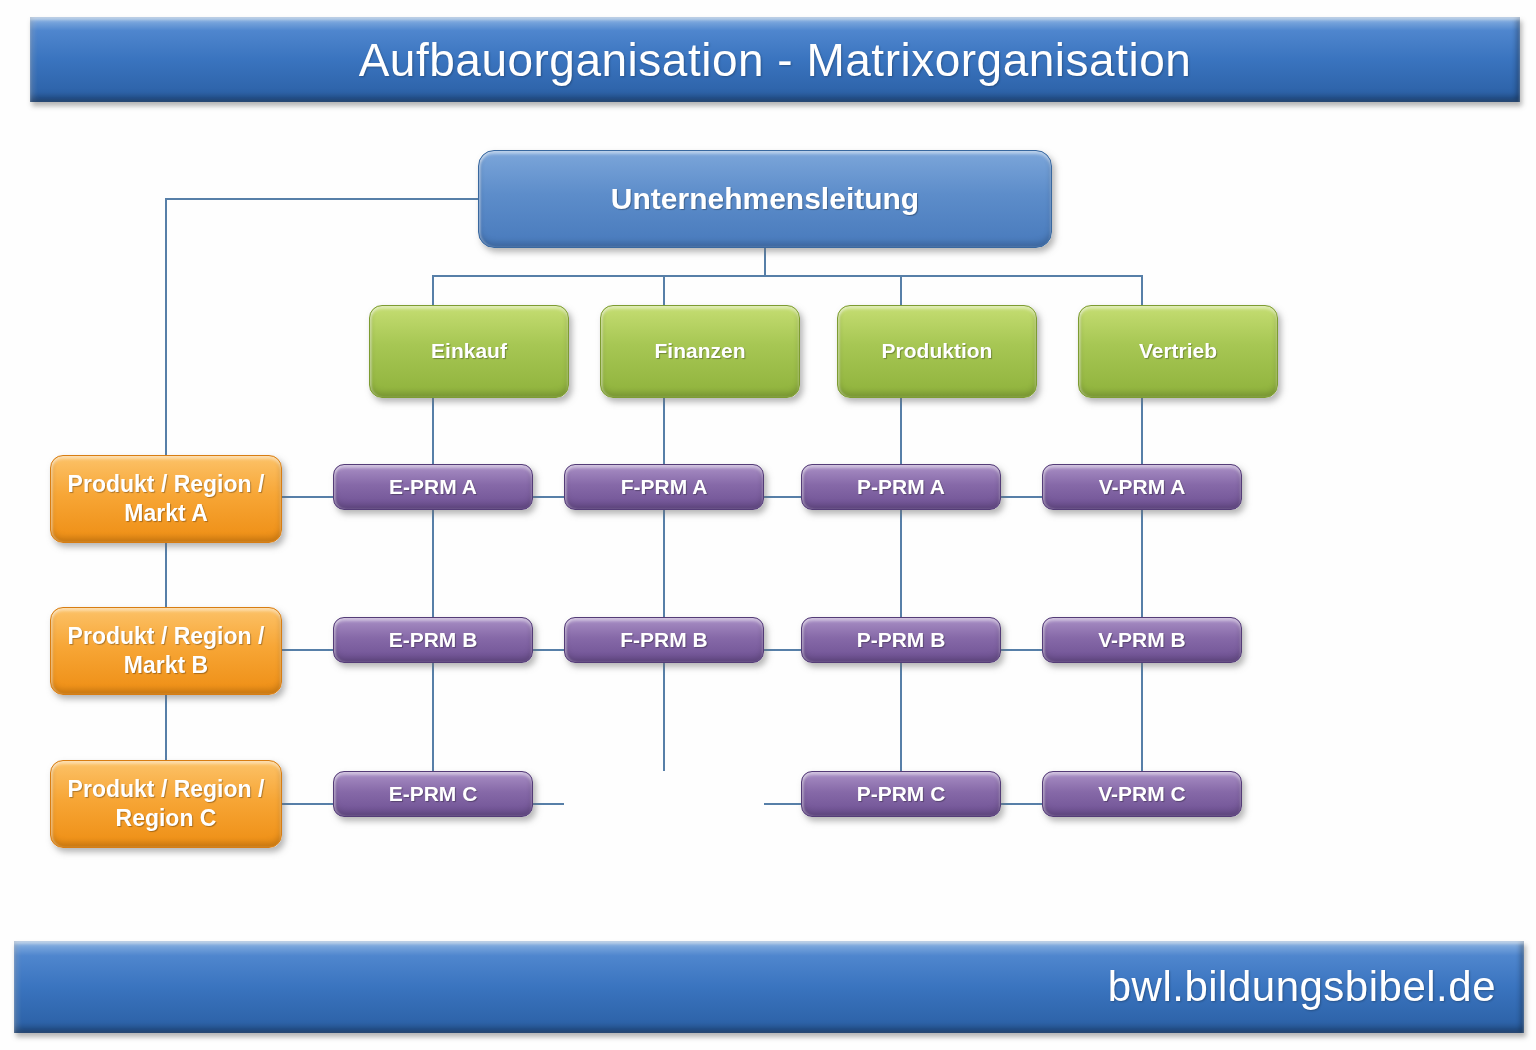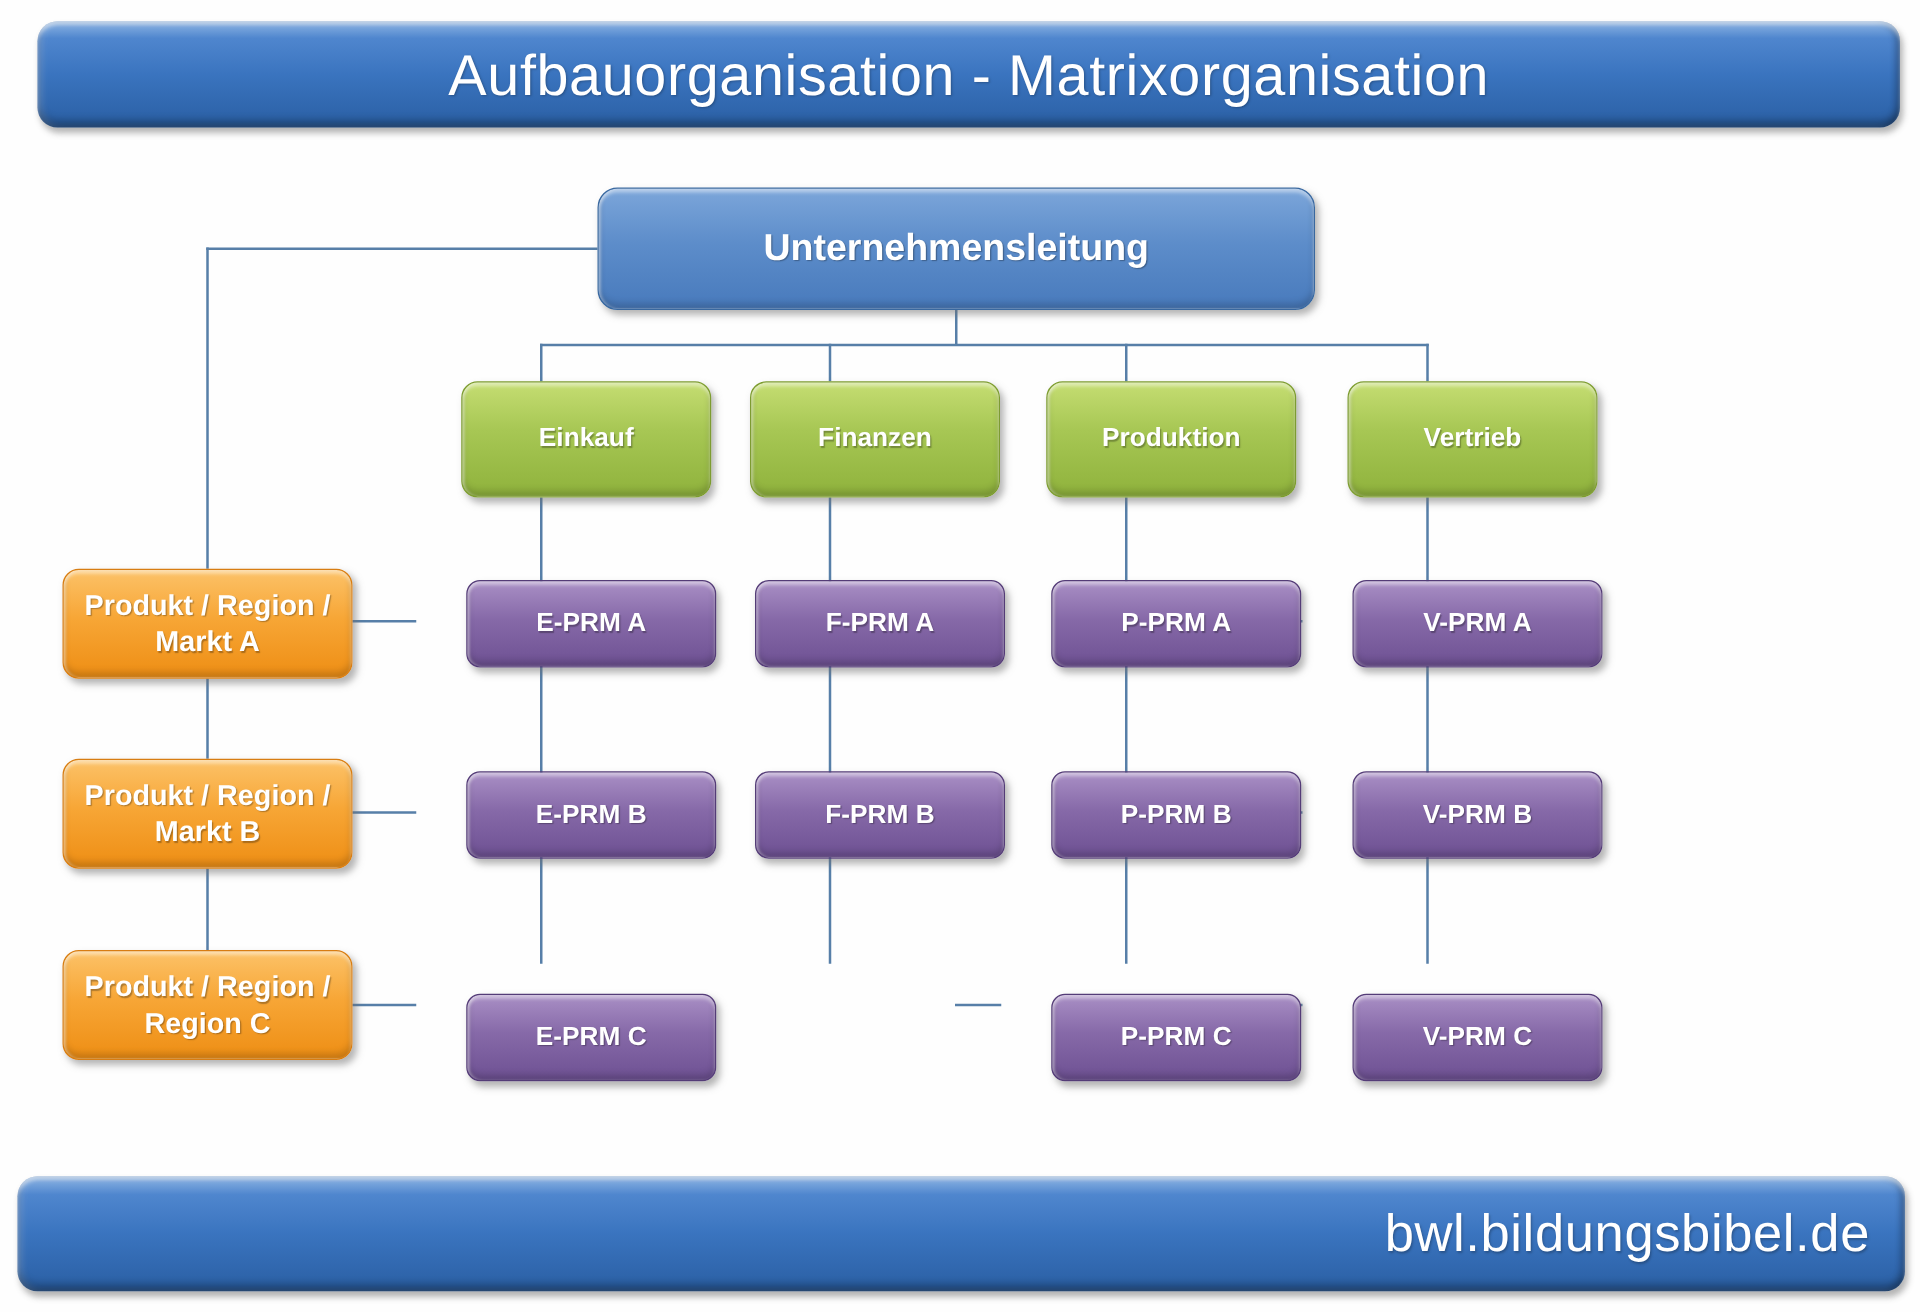--- a/index.html
+++ b/index.html
@@ -9,21 +9,21 @@
     font-family:"Liberation Sans", sans-serif;
   }
 
   
   .banner{
     position:absolute;box-sizing:border-box;color:#ffffff;
     background:linear-gradient(180deg,#8fb6e4 0%,#4f86ce 16%,#3a74bf 50%,#2e64aa 88%,#275a9c 100%);
     box-shadow:inset 0 3px 3px rgba(255,255,255,.45), inset 0 -5px 7px rgba(0,0,0,.28),
                inset 4px 0 5px rgba(255,255,255,.18), inset -4px 0 5px rgba(0,0,0,.18),
                2px 4px 5px rgba(90,90,90,.45);
-    display:flex;align-items:center;border-radius:16px;
+    display:flex;align-items:center;
   }
   .banner.top{left:30px;top:17px;width:1490px;height:85px;justify-content:center;}
   .banner.top .title{font-size:46px;font-weight:400;letter-spacing:.5px;text-shadow:1px 1px 2px rgba(0,0,0,.25);}
   .banner.bottom{left:14px;top:941px;width:1510px;height:92px;justify-content:flex-end;padding-right:28px;}
   .banner.bottom .site{font-size:42px;font-weight:400;letter-spacing:.5px;text-shadow:1px 1px 2px rgba(0,0,0,.25);}
 
   
   .line{position:absolute;background:var(--connector,#577fa8);z-index:1;}
 
   
@@ -43,31 +43,31 @@
     left:478px;top:150px;width:574px;height:98px;
     background:linear-gradient(180deg,#7ca6da 0%,#5d8dca 45%,#487abc 100%);
     border:1px solid #39689f;font-size:30px;border-radius:16px;
   }
   .node.green{
     width:200px;height:93px;top:305px;
     background:linear-gradient(180deg,#c5dd72 0%,#a7c754 42%,#8fb23c 100%);
     border:1px solid #7d9c31;font-size:21px;margin-left:36px;
   }
   .node.purple{
-    width:200px;height:70px;
+    width:200px;height:46px;
     background:linear-gradient(180deg,#a98fc5 0%,#8669a8 45%,#6e5193 100%);
-    border:1px solid #543c77;font-size:21px;border-radius:11px;margin-left:40px;
+    border:1px solid #543c77;font-size:21px;border-radius:11px;
   }
   .node.orange{
     left:50px;width:232px;height:88px;
     background:linear-gradient(180deg,#fcc268 0%,#f7a636 45%,#ee8e14 100%);
     border:1px solid #d87d12;font-size:23px;
   }
   .c0{left:333px;} .c1{left:564px;} .c2{left:801px;} .c3{left:1042px;}
-  .rA{top:464px;} .rB{top:617px;} .rC{top:795px;}
+  .rA{top:464px;} .rB{top:617px;} .rC{top:771px;}
   .oA{top:455px;} .oB{top:607px;} .oC{top:760px;}
 </style>
 </head>
 <body>
 
 <div class="stage">
 
   <div class="banner top">
     <div class="title">Aufbauorganisation - Matrixorganisation</div>
   </div>

